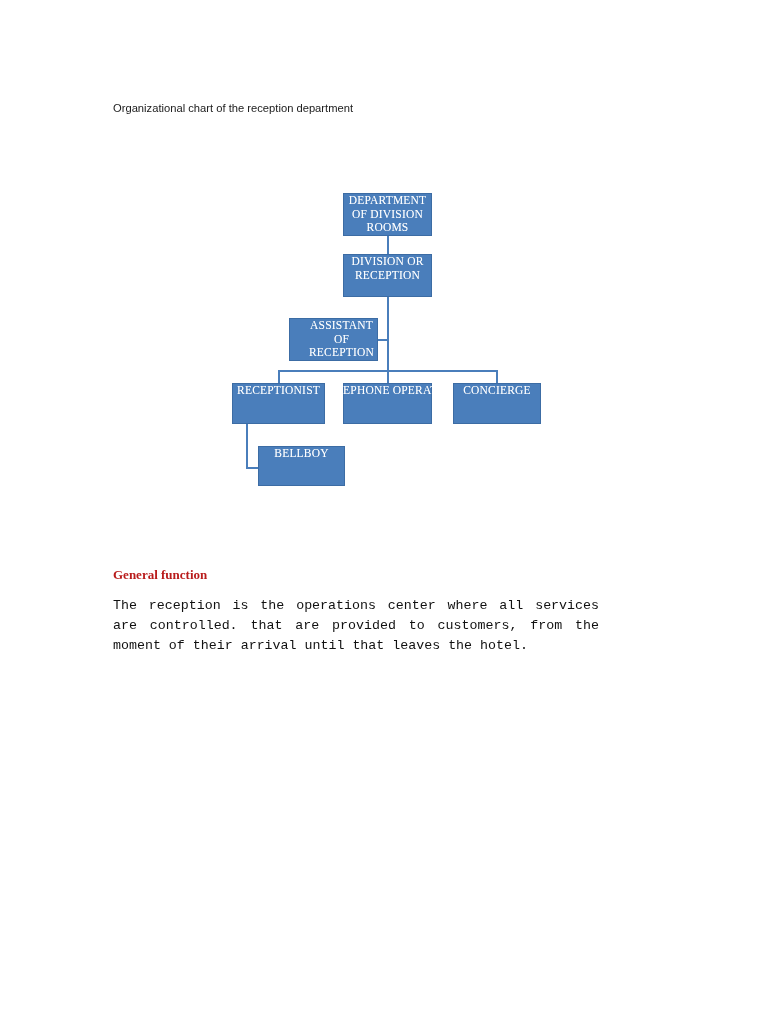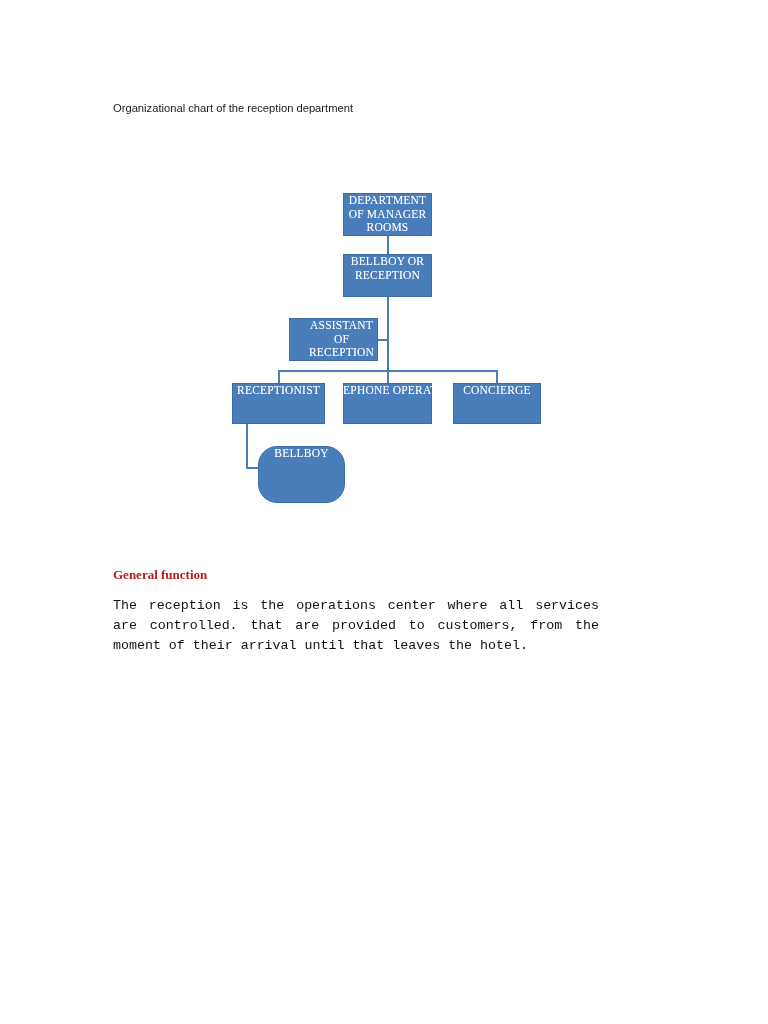--- a/index.html
+++ b/index.html
@@ -129,28 +129,28 @@
         <line x1="387.5" y1="370" x2="387.5" y2="383"></line>
         <line x1="496.5" y1="370" x2="496.5" y2="383"></line>
 
         <polyline points="246.5,424 246.5,467.5 258,467.5"></polyline>
       </g>
     </svg>
 
     <div class="node" style="left:343px; top:193px; width:89px; height:43px;">
       <div class="node-label wrap">
         <span>DEPARTMENT</span><br>
-        <span>OF MANAGER</span><br>
+        <span>OF DIVISION</span><br>
         <span>ROOMS</span>
       </div>
     </div>
 
     <div class="node" style="left:343px; top:254px; width:89px; height:43px;">
       <div class="node-label wrap">
-        <span>BELLBOY OR</span><br>
+        <span>DIVISION OR</span><br>
         <span>RECEPTION</span>
       </div>
     </div>
 
     <div class="node node-overflow" style="left:289px; top:318px; width:89px; height:43px;padding-left:16px;">
       <div class="node-label wrap">
         <span>ASSISTANT OF</span><br>
         <span>RECEPTION</span>
       </div>
     </div>
@@ -160,21 +160,21 @@
     </div>
 
     <div class="node node-overflow" style="left:232px; top:383px; width:93px; height:41px;">
       <div class="node-label">RECEPTIONIST</div>
     </div>
 
     <div class="node" style="left:453px; top:383px; width:88px; height:41px;">
       <div class="node-label">CONCIERGE</div>
     </div>
 
-    <div class="node" style="left:258px; top:446px; width:87px; height:57px;border-radius:19px;">
+    <div class="node" style="left:258px; top:446px; width:87px; height:40px;">
       <div class="node-label">BELLBOY</div>
     </div>
 
   </div>
 
   <div class="section-heading">General function</div>
 
   <div class="body-copy">
     <p>The reception is the operations center where all services are controlled. that are provided to customers, from the moment of their arrival until that leaves the hotel.</p>
   </div>

